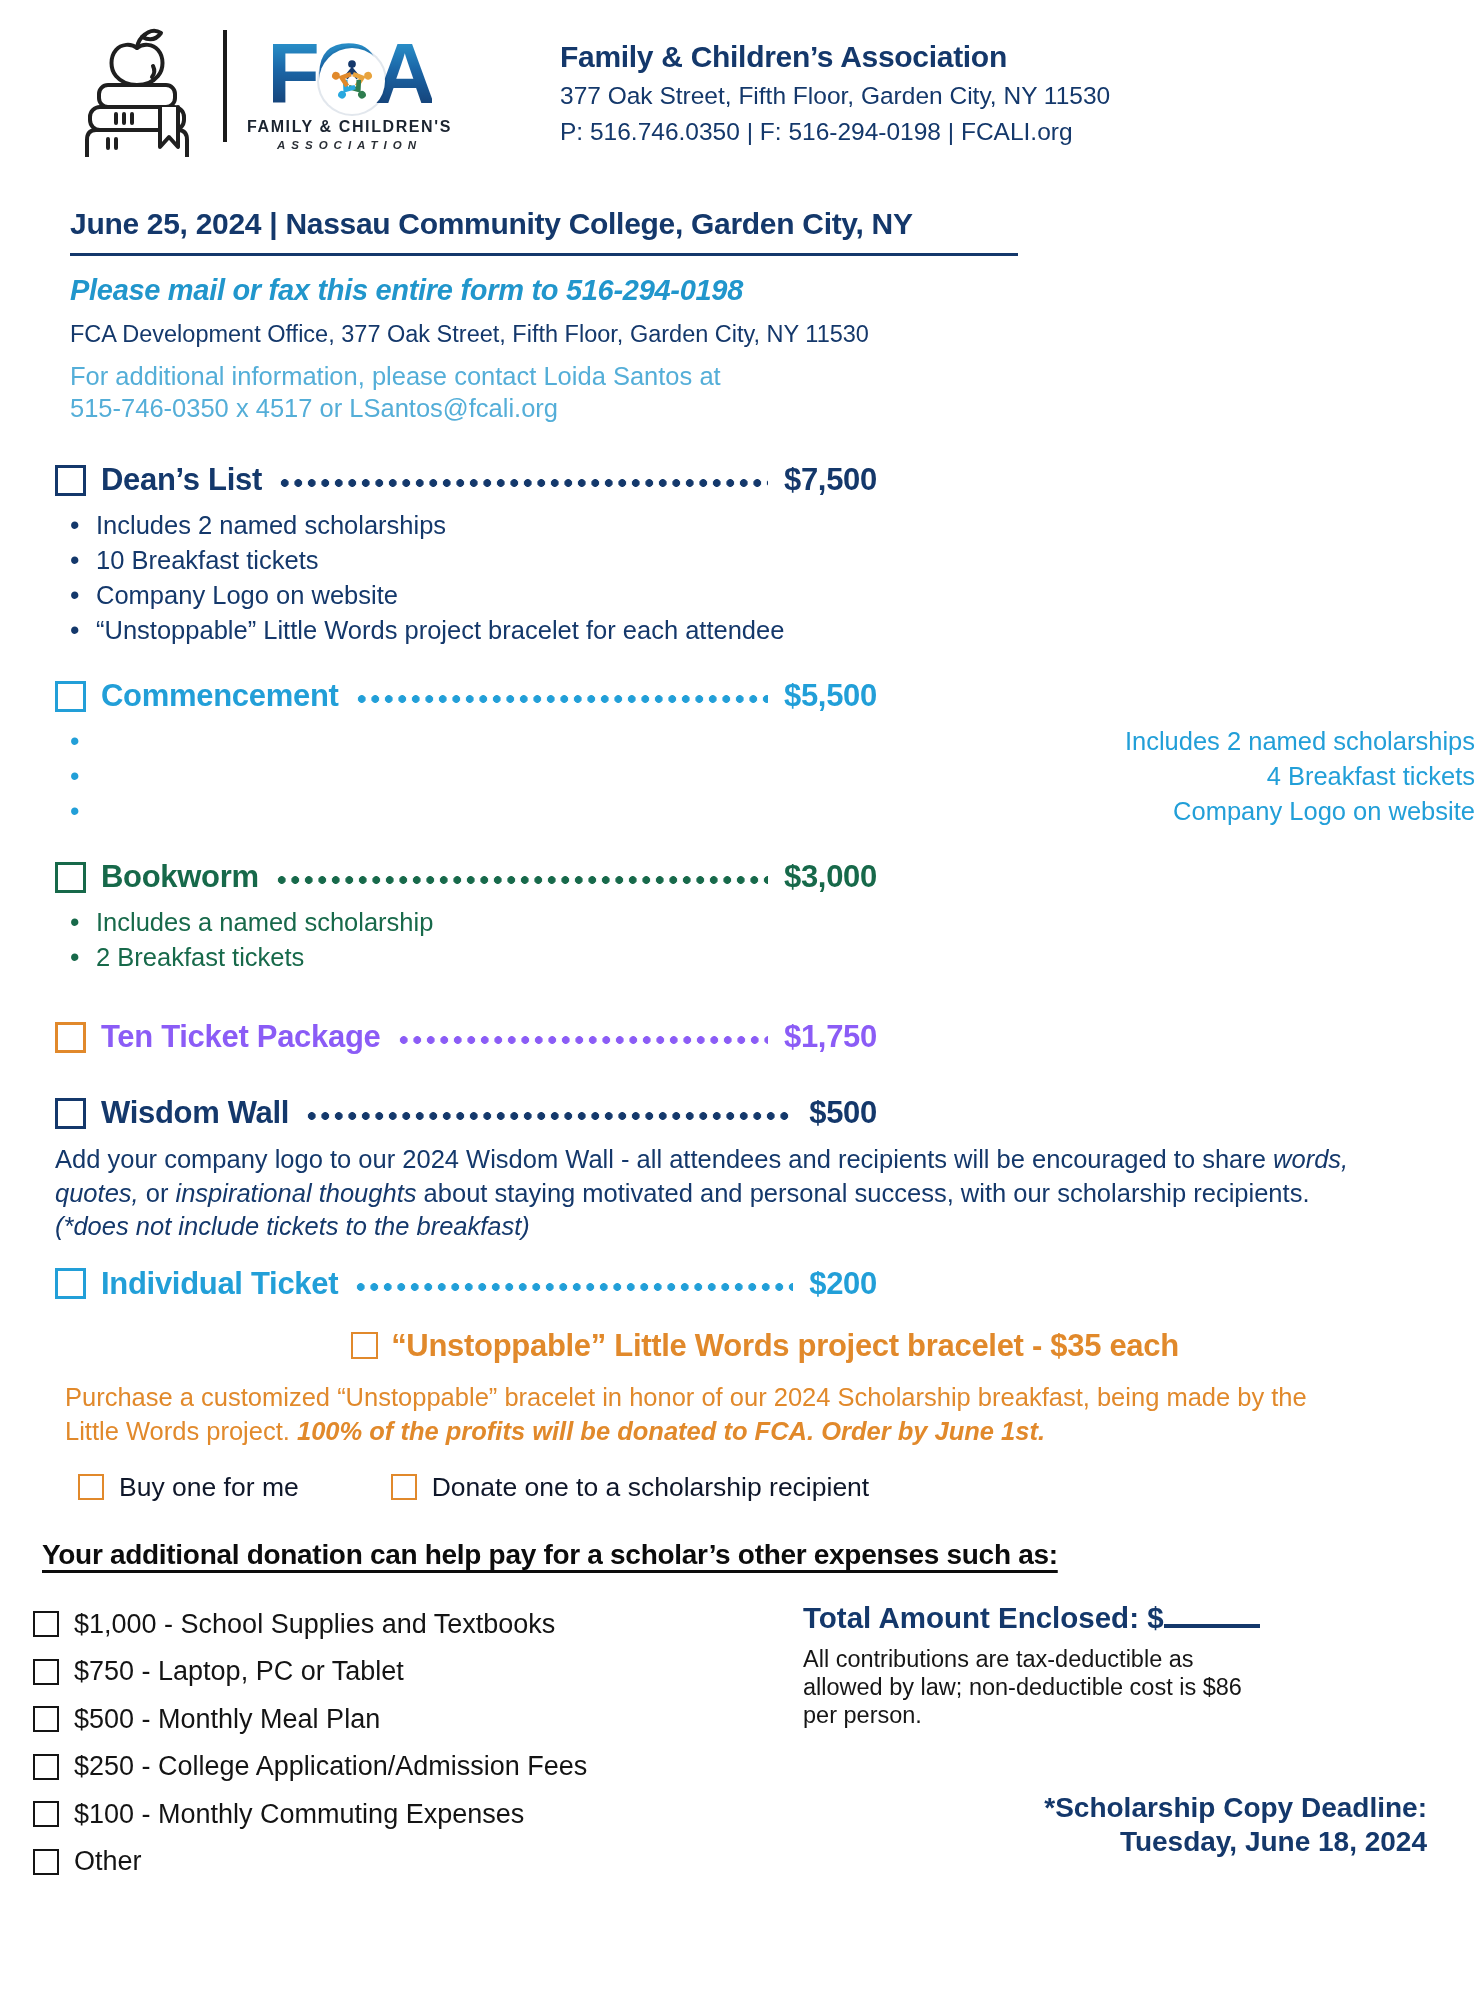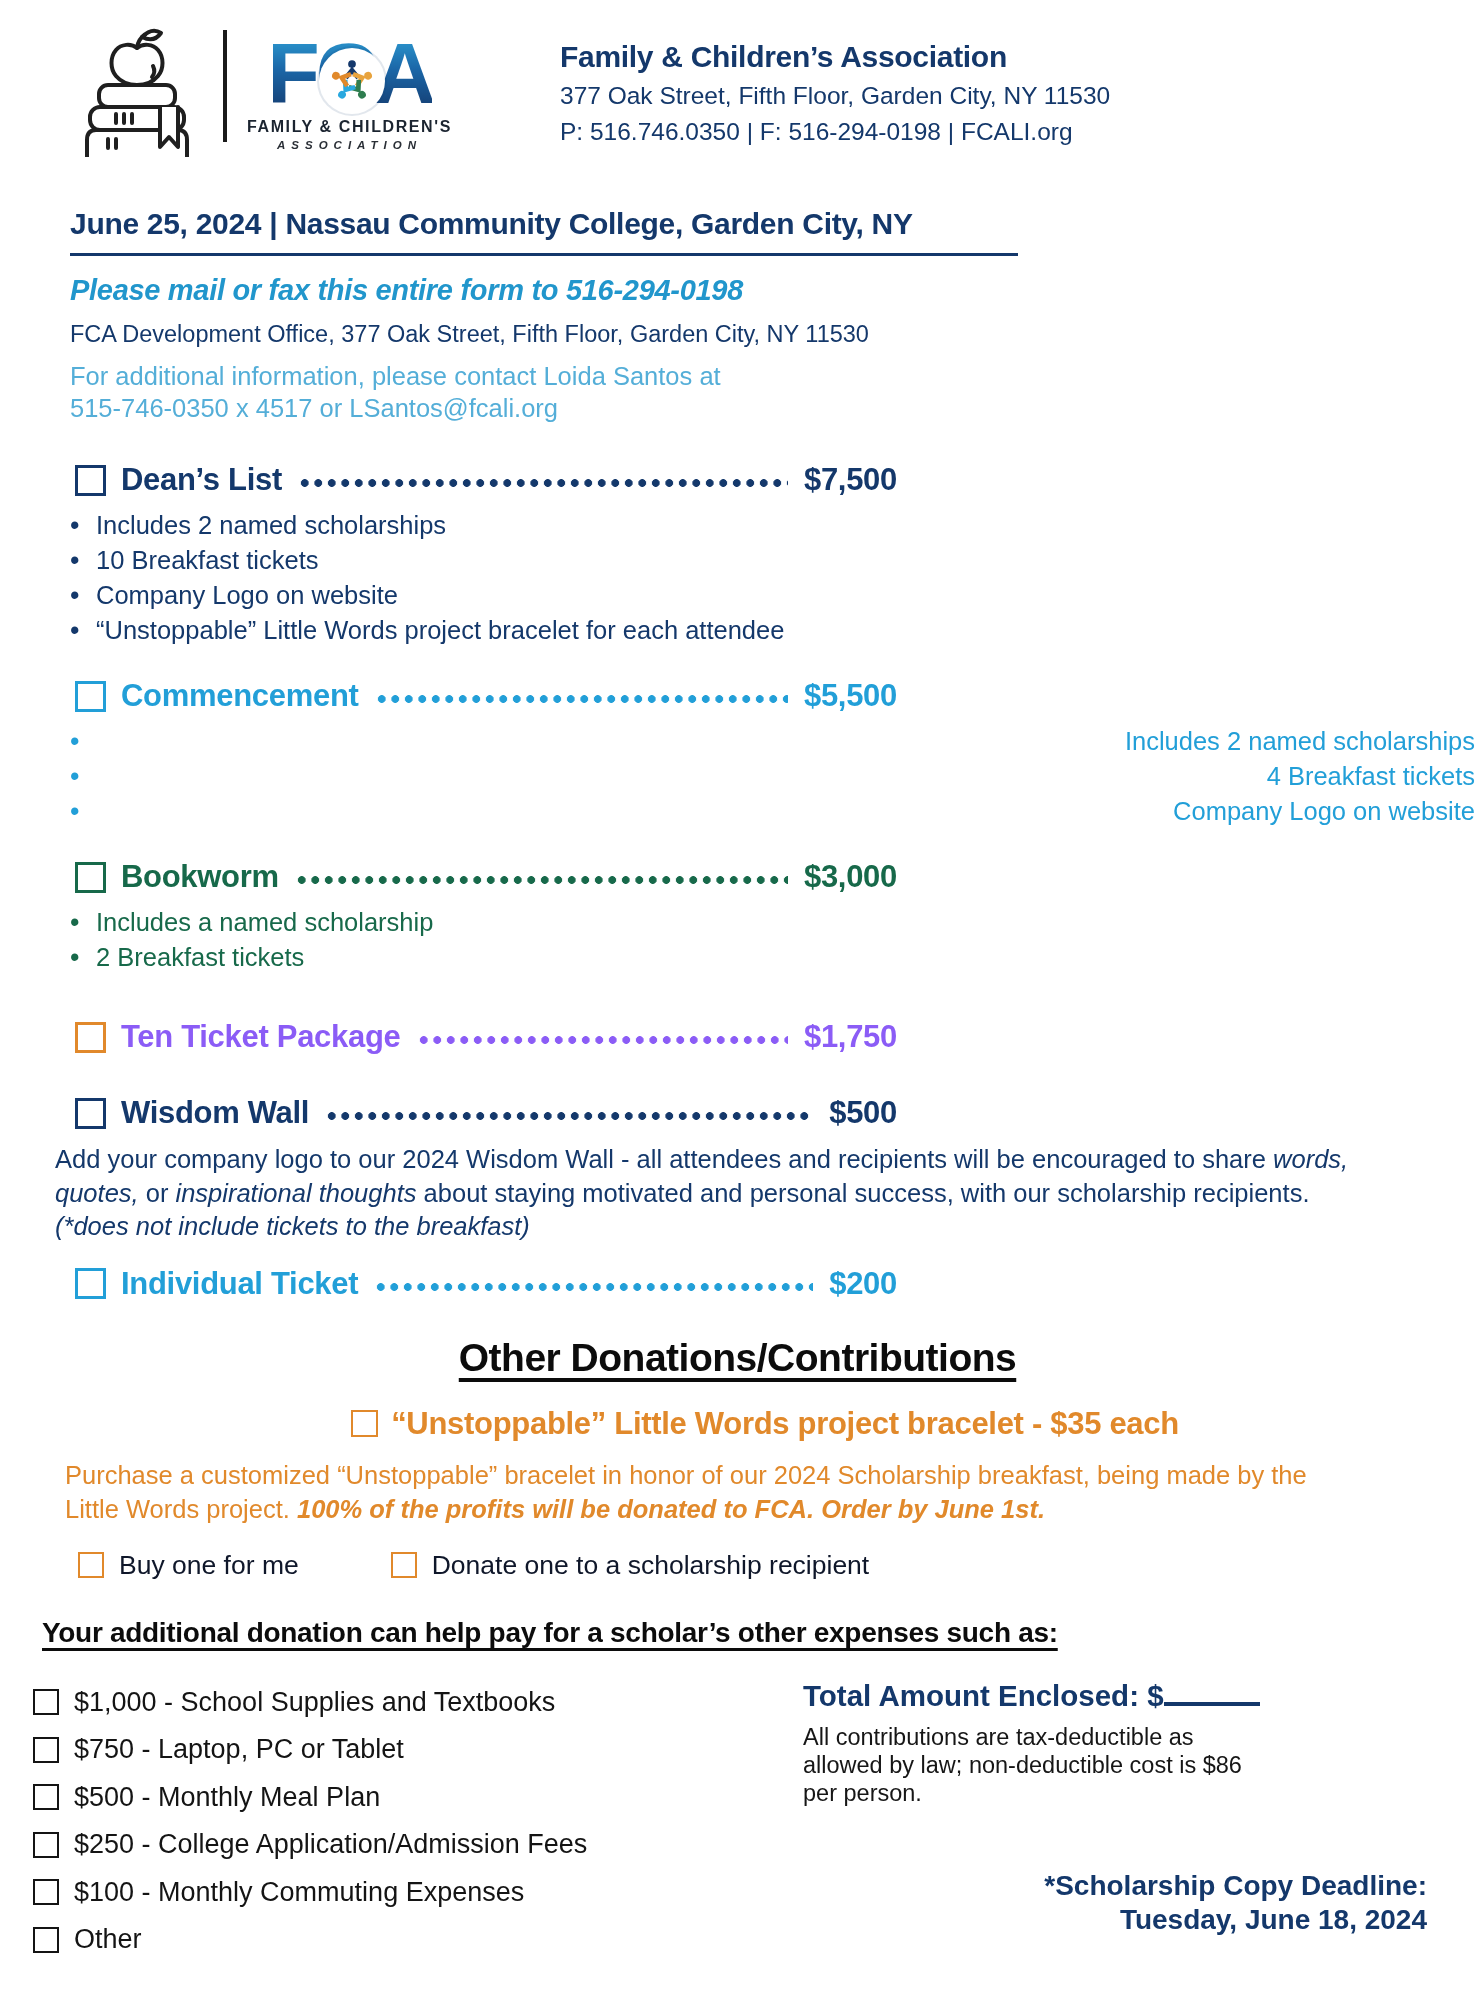--- a/index.html
+++ b/index.html
@@ -41,21 +41,21 @@
   .event-title {
     font-size: 30px; font-weight: 800; color: #14386b; letter-spacing: -0.3px;
     padding-bottom: 12px; border-bottom: 3.5px solid #14386b; width: 948px;
   }
   .fax-line { margin-top: 18px; font-size: 29px; font-weight: 800; font-style: italic; color: #2196cc; letter-spacing: -0.3px; }
   .office-line { margin-top: 14px; font-size: 23.5px; color: #14386b; }
   .info-line { margin-top: 12px; font-size: 25.5px; color: #54aed8; line-height: 32px; }
   .info-line2 { font-size: 25.5px; color: #54aed8; line-height: 32px; }
 
   
-  .pkg-header { display: flex; align-items: center; width: 822px; margin-left: 75px; }
+  .pkg-header { display: flex; align-items: center; width: 822px; margin-left: 55px; }
   .pkg-name { font-weight: 800; font-size: 31px; white-space: nowrap; letter-spacing: -0.3px; }
   .pkg-price { font-weight: 800; font-size: 31px; white-space: nowrap; letter-spacing: -0.3px; }
   .leader {
     flex: 1; height: 12px; margin: 6px 16px 0 16px; align-self: center;
     background-image: radial-gradient(circle, currentColor 3.6px, transparent 4.1px);
     background-size: 13.5px 12px; background-repeat: repeat-x; background-position: left center;
   }
   .cb { display: inline-block; border-style: solid; background: transparent; flex: 0 0 auto; }
   .cb-lg { width: 31px; height: 31px; border-width: 3px; margin-right: 15px; }
   .cb-md { width: 27px; height: 27px; border-width: 2.5px; margin-right: 13px; }
@@ -228,21 +228,20 @@
   </div>
   <p class="wisdom-desc"><span>Add your company logo to our 2024 Wisdom Wall - all attendees and recipients will be encouraged to share </span><span class="it">words, quotes,</span><span> or </span><span class="it">inspirational thoughts</span><span> about staying motivated and personal success, with our scholarship recipients. </span><span class="it">(*does not include tickets to the breakfast)</span></p>
 
   <div class="pkg-header c-cyan mt-ind">
     <span class="cb cb-lg" style="border-color:#229fd8"></span>
     <span class="pkg-name">Individual Ticket</span>
     <span class="leader"></span>
     <span class="pkg-price">$200</span>
   </div>
 
-  <div class="other-heading">Other Donations/Contributions</div>
 
   <div class="bracelet-header">
     <span class="cb cb-md" style="border-color:#e1892b"></span>
     <span class="bracelet-title">“Unstoppable” Little Words project bracelet - $35 each</span>
   </div>
   <p class="bracelet-desc"><span>Purchase a customized “Unstoppable” bracelet in honor of our 2024 Scholarship breakfast, being made by the Little Words project. </span><span class="bi">100% of the profits will be donated to FCA. Order by June 1st.</span></p>
 
   <div class="bracelet-options">
     <span class="bracelet-option">
       <span class="cb cb-sm" style="border-color:#e1892b"></span>

